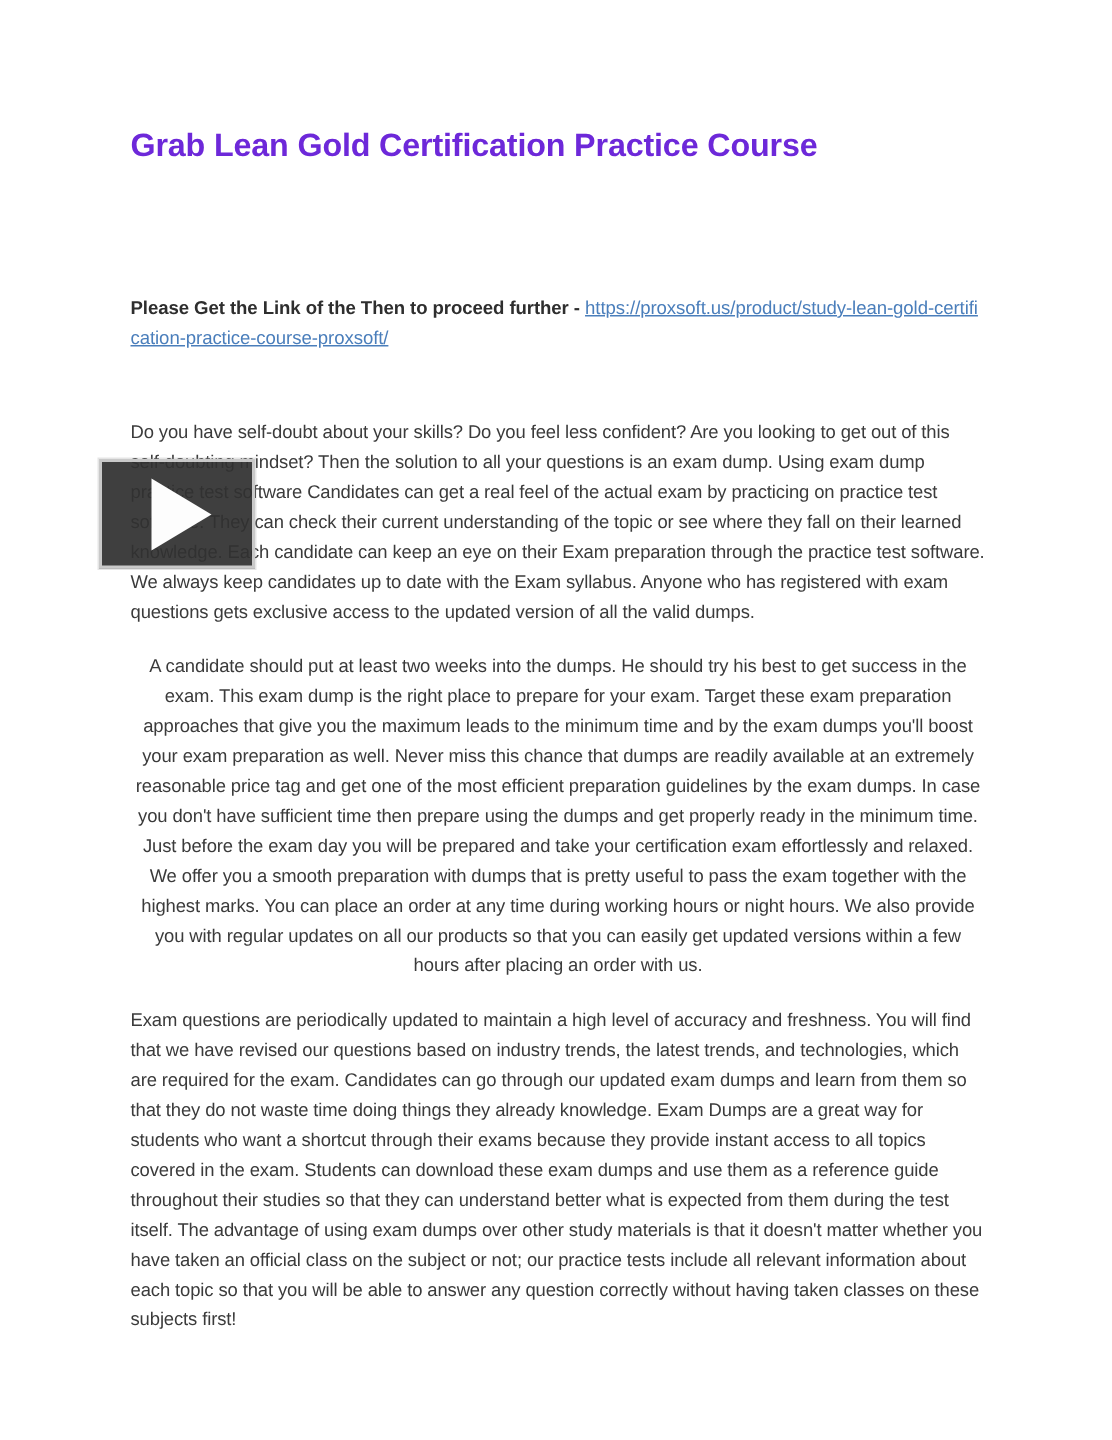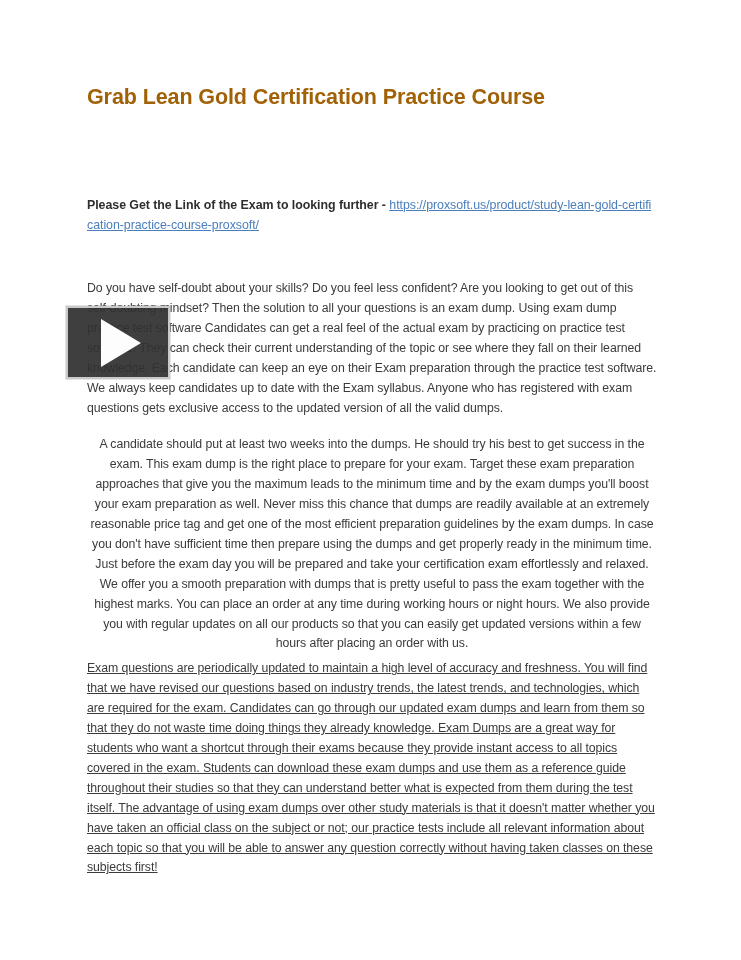--- a/index.html
+++ b/index.html
@@ -27,21 +27,21 @@
   .content {
     position: absolute;
     left: 87px;
     top: 80px;
     width: 570px;
   }
 
   .doc-title {
     font-size: 21.5px;
     font-weight: bold;
-    color: #a16207;
+    color: #6d28d9;
     letter-spacing: -0.1px;
     line-height: 1.25;
     margin: 0 0 0 0;
     padding-top: 4px;
   }
 
   .intro-line {
     margin-top: 84px;
     font-size: 12.4px;
     font-weight: bold;
@@ -61,21 +61,21 @@
     font-size: 12.3px;
     color: #3b3b3b;
     line-height: 1.62;
     letter-spacing: -0.08px;
     text-align: left;
     margin: 0;
   }
 
   .para-gap-1 { margin-top: 44px; }
   .para-gap-2 { margin-top: 17px; text-align: center; }
-  .para-gap-3 { margin-top: 5px; text-decoration: underline; }
+  .para-gap-3 { margin-top: 17px; }
 
   
   .video-overlay {
     position: absolute;
     left: 66px;
     top: 306px;
     width: 104px;
     height: 73px;
     box-sizing: border-box;
     background: rgba(48, 48, 48, 0.93);
@@ -97,21 +97,21 @@
 </head>
 <body>
 
 <div class="page">
 
   <div class="content">
 
     <h1 class="doc-title">Grab Lean Gold Certification Practice Course</h1>
 
     <p class="intro-line">
-      <span>Please Get the Link of the Exam to looking further - </span><a class="url-link" href="#">https://proxsoft.us/product/study-lean-gold-certification-practice-course-proxsoft/</a>
+      <span>Please Get the Link of the Then to proceed further - </span><a class="url-link" href="#">https://proxsoft.us/product/study-lean-gold-certification-practice-course-proxsoft/</a>
     </p>
 
     <p class="body-para para-gap-1">Do you have self-doubt about your skills? Do you feel less confident? Are you looking to get out of this self-doubting mindset? Then the solution to all your questions is an exam dump. Using exam dump practice test software Candidates can get a real feel of the actual exam by practicing on practice test software. They can check their current understanding of the topic or see where they fall on their learned knowledge. Each candidate can keep an eye on their Exam preparation through the practice test software. We always keep candidates up to date with the Exam syllabus. Anyone who has registered with exam questions gets exclusive access to the updated version of all the valid dumps.</p>
 
     <p class="body-para para-gap-2">A candidate should put at least two weeks into the dumps. He should try his best to get success in the exam. This exam dump is the right place to prepare for your exam. Target these exam preparation approaches that give you the maximum leads to the minimum time and by the exam dumps you'll boost your exam preparation as well. Never miss this chance that dumps are readily available at an extremely reasonable price tag and get one of the most efficient preparation guidelines by the exam dumps. In case you don't have sufficient time then prepare using the dumps and get properly ready in the minimum time. Just before the exam day you will be prepared and take your certification exam effortlessly and relaxed. We offer you a smooth preparation with dumps that is pretty useful to pass the exam together with the highest marks. You can place an order at any time during working hours or night hours. We also provide you with regular updates on all our products so that you can easily get updated versions within a few hours after placing an order with us.</p>
 
     <p class="body-para para-gap-3">Exam questions are periodically updated to maintain a high level of accuracy and freshness. You will find that we have revised our questions based on industry trends, the latest trends, and technologies, which are required for the exam. Candidates can go through our updated exam dumps and learn from them so that they do not waste time doing things they already knowledge. Exam Dumps are a great way for students who want a shortcut through their exams because they provide instant access to all topics covered in the exam. Students can download these exam dumps and use them as a reference guide throughout their studies so that they can understand better what is expected from them during the test itself. The advantage of using exam dumps over other study materials is that it doesn't matter whether you have taken an official class on the subject or not; our practice tests include all relevant information about each topic so that you will be able to answer any question correctly without having taken classes on these subjects first!</p>
 
   </div>
 

